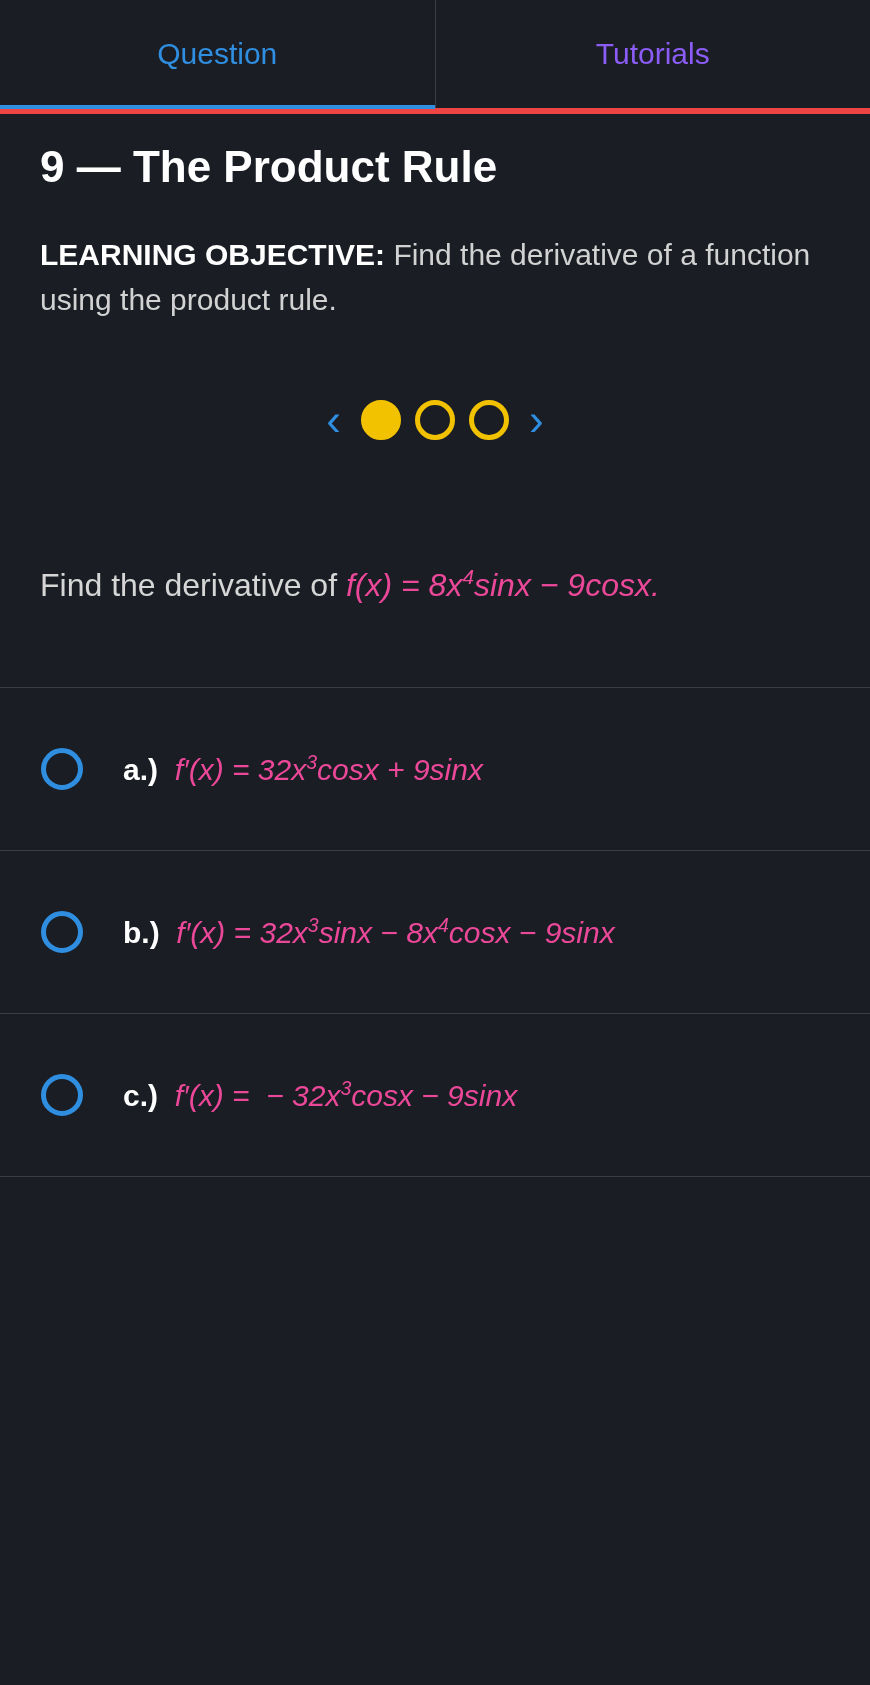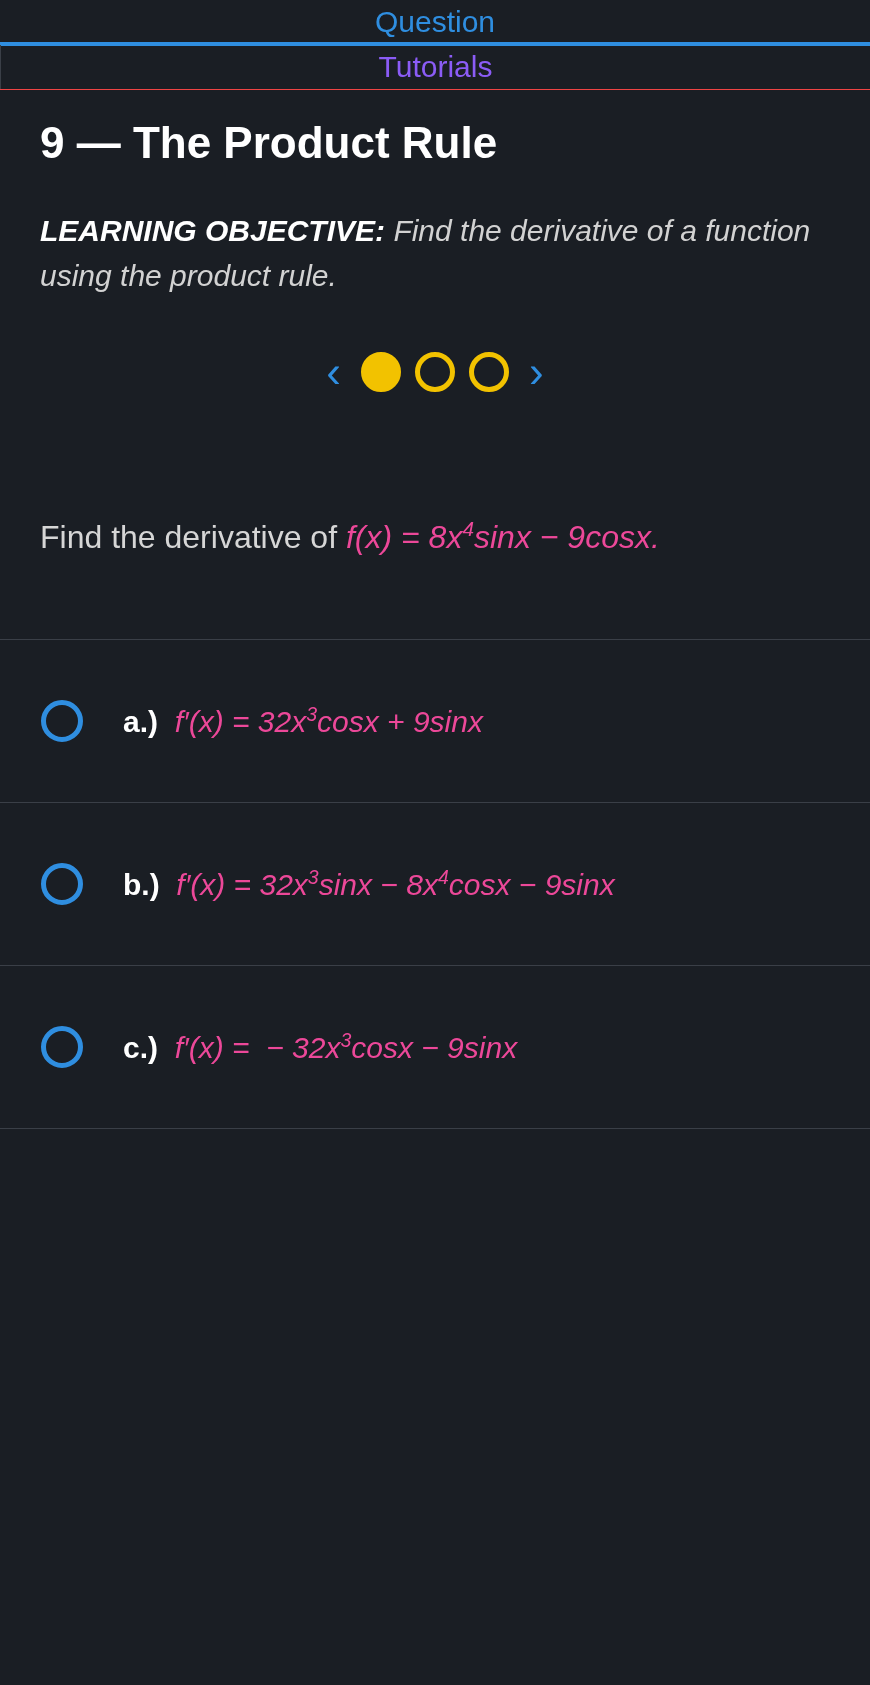--- a/index.html
+++ b/index.html
@@ -6,23 +6,22 @@
   body {
     width: 870px;
     height: 1685px;
     background: #1a1e24;
     color: #e8e8e8;
     font-family: -apple-system, BlinkMacSystemFont, "Segoe UI", Helvetica, Arial, sans-serif;
     overflow: hidden;
   }
   .tabs {
     display: flex;
-    height: 90px;
-    border-bottom: 1px solid #ef4444;
-    flex-direction: column;
+    height: 114px;
+    border-bottom: 6px solid #ef4444;
   }
   .tab {
     flex: 1;
     display: flex;
     align-items: center;
     justify-content: center;
     font-size: 30px;
     font-weight: 500;
     color: #888;
     cursor: pointer;
@@ -47,22 +46,21 @@
   .title {
     font-size: 44px;
     font-weight: 700;
     color: #fff;
     margin-bottom: 40px;
   }
   .objective {
     font-size: 30px;
     line-height: 1.5;
     color: #d2d2d2;
-    margin-bottom: 52px;
-    font-style: italic;
+    margin-bottom: 76px;
   }
   .objective b { color: #fff; font-weight: 700; }
   .pager {
     display: flex;
     align-items: center;
     justify-content: center;
     gap: 14px;
     margin-bottom: 120px;
   }
   .chev {

